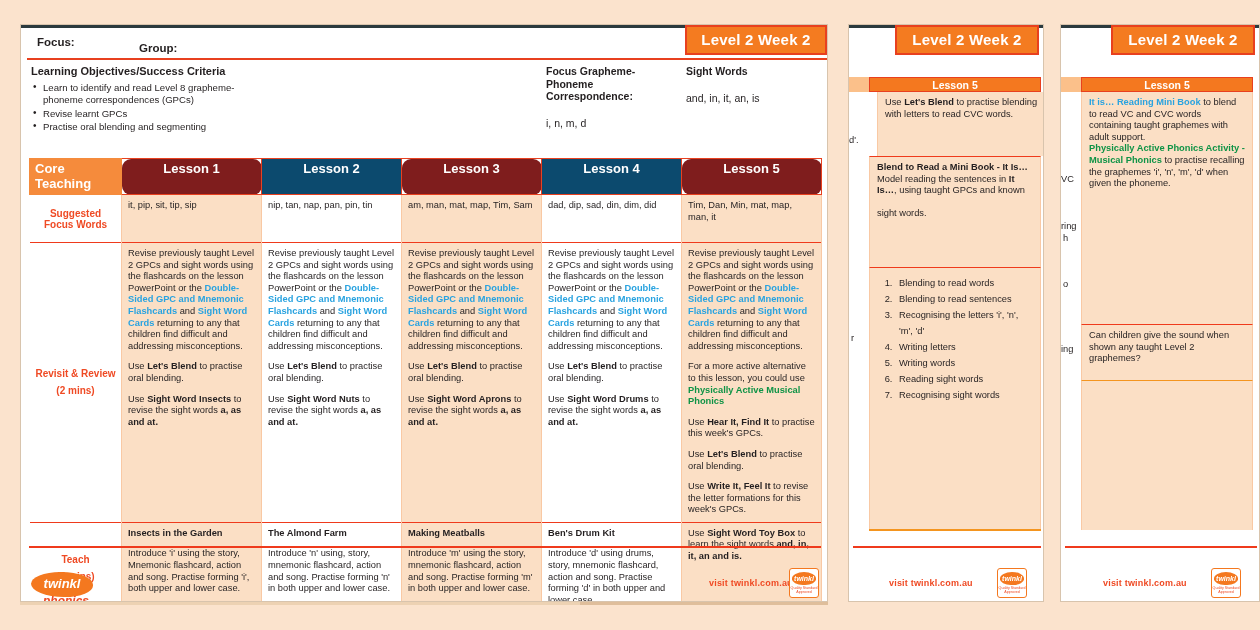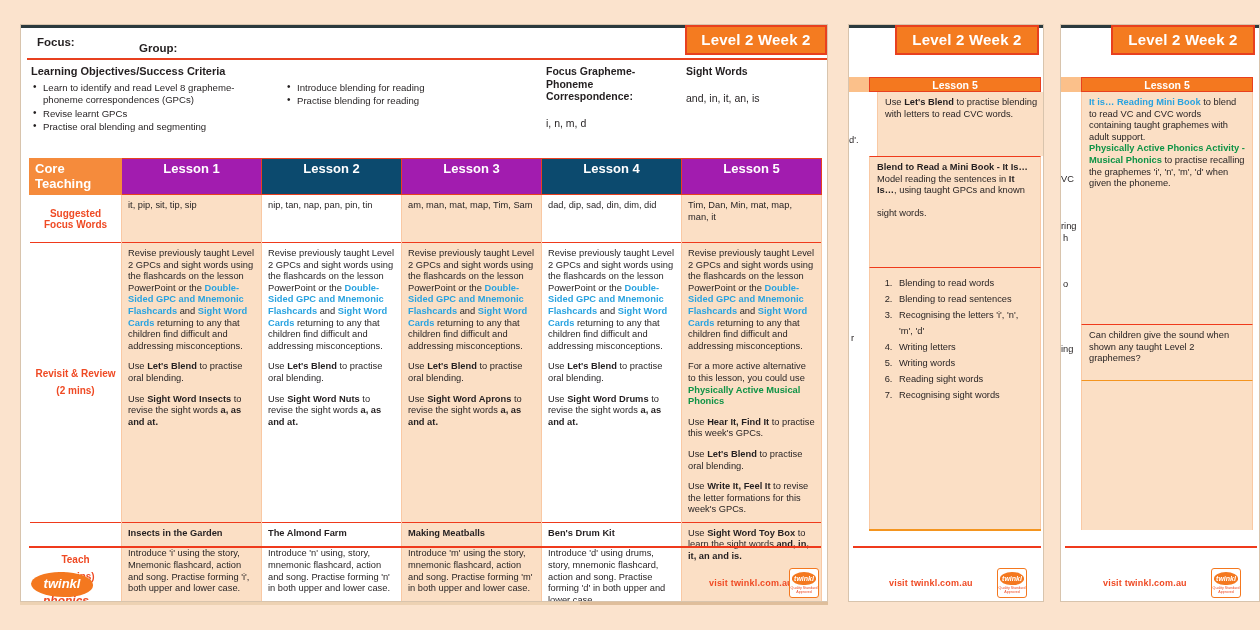--- a/index.html
+++ b/index.html
@@ -77,21 +77,21 @@
   table { border-collapse: collapse; }
   .grid { position:absolute; left: 8px; top: 133px; width: 792px; table-layout: fixed; }
   .grid td, .grid th { vertical-align: top; }
 
   .hdr { height: 14px; }
   .hdr th {
     color:#fff; font-size: 13px; font-weight: bold; text-align:center;
     padding: 2px 0 3px 0; border: 1px solid #e8401f;
   }
   th.core { background:#f58b3c; text-align:left; padding-left:5px; border-color:#f58b3c;}
-  th.dark { background:#a21caf; }
+  th.dark { background:#7f1d1d;border-radius:9px; }
   th.light{ background:#0c4a6e; }
 
   td.rowlabel {
     background: #ffffff; color:#ef4a24; font-weight:bold; font-size:10px;
     text-align:center; vertical-align: middle; padding: 4px;
     border-left:1px solid #fff;
   }
   td.cell {
     font-size: 9.3px; line-height: 11.6px; color:#231f20;
     padding: 5px 6px 6px 6px;
@@ -190,26 +190,20 @@
       <div class="rule-under-date"></div>
 
       <div class="objectives">
         <h2>Learning Objectives/Success Criteria</h2>
         <div class="obj-cols">
           <div class="obj-col">
             <ul id="obj-left">
                 <li>Learn to identify and read Level 8 grapheme-phoneme correspondences (GPCs)</li>
                 <li>Revise learnt GPCs</li>
                 <li>Practise oral blending and segmenting</li>
-              </ul>
-          </div>
-          <div class="obj-col">
-            <ul id="obj-right">
-                <li>Introduce blending for reading</li>
-                <li>Practise blending for reading</li>
               </ul>
           </div>
         </div>
       </div>
 
       <div class="focus-block">
         <div class="fb-title">Focus Grapheme-Phoneme Correspondence:</div>
         <div class="fb-val">i, n, m, d</div>
       </div>
       <div class="sight-block">

